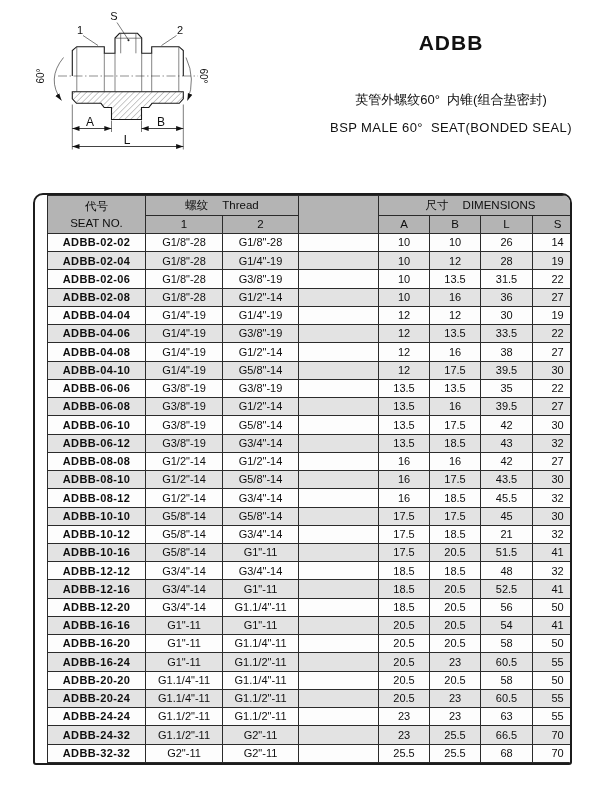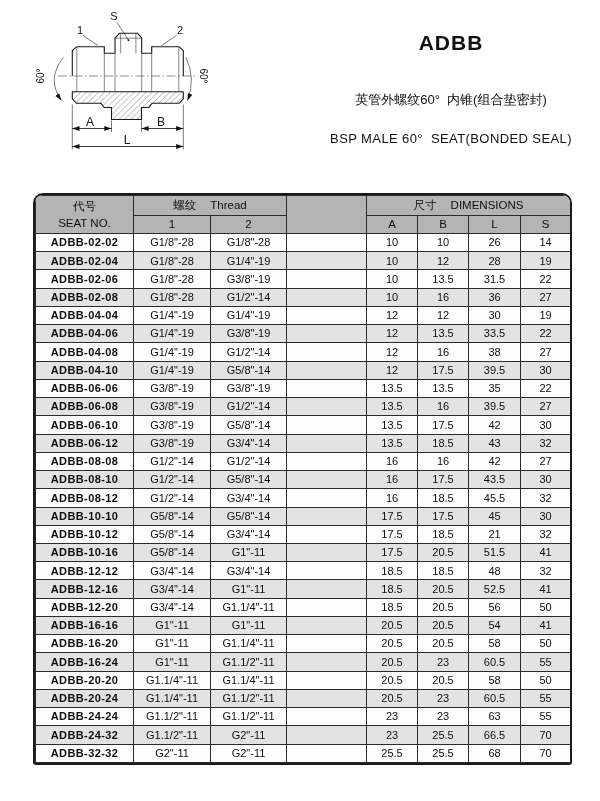--- a/index.html
+++ b/index.html
@@ -14,31 +14,31 @@
     width:600px;height:801px;background:#ffffff;
     font-family:"Liberation Sans", sans-serif;color:var(--ink);
     position:relative;overflow:hidden;
   }
   .page{position:relative;width:600px;height:801px;background:#fff;}
 
   
   .titleblock{position:absolute;left:303px;top:28px;width:296px;text-align:center;}
   .titleblock .series{font-size:21px;font-weight:bold;letter-spacing:1px;margin:3px;}
   .titleblock .sub-cn{margin-top:36px;font-size:13px;white-space:pre;}
-  .titleblock .sub-en{margin-top:22px;font-size:13px;letter-spacing:0.4px;white-space:pre;}
+  .titleblock .sub-en{margin-top:11px;font-size:13px;letter-spacing:0.4px;white-space:pre;}
 
   
   .drawing{position:absolute;left:28px;top:6px;}
   .drawing text{font-family:"Liberation Sans", sans-serif;fill:#111;}
 
   
   .table-wrap{
     position:absolute;left:33px;top:193px;width:539px;
     border:2px solid #1c1c1c;border-radius:10px 10px 3px 3px;
-    overflow:hidden;background:#fff;
+    overflow:hidden;background:#fff;padding-left:12px;
   }
   table.dim{border-collapse:collapse;table-layout:fixed;width:535px;}
   table.dim th, table.dim td{
     border:1px solid var(--border);
     text-align:center;vertical-align:middle;
     font-size:11px;font-weight:normal;color:#0e0e0e;
     padding:0;line-height:1.15;
     overflow:hidden;white-space:nowrap;
   }
   table.dim thead th{background:var(--header-bg);}

